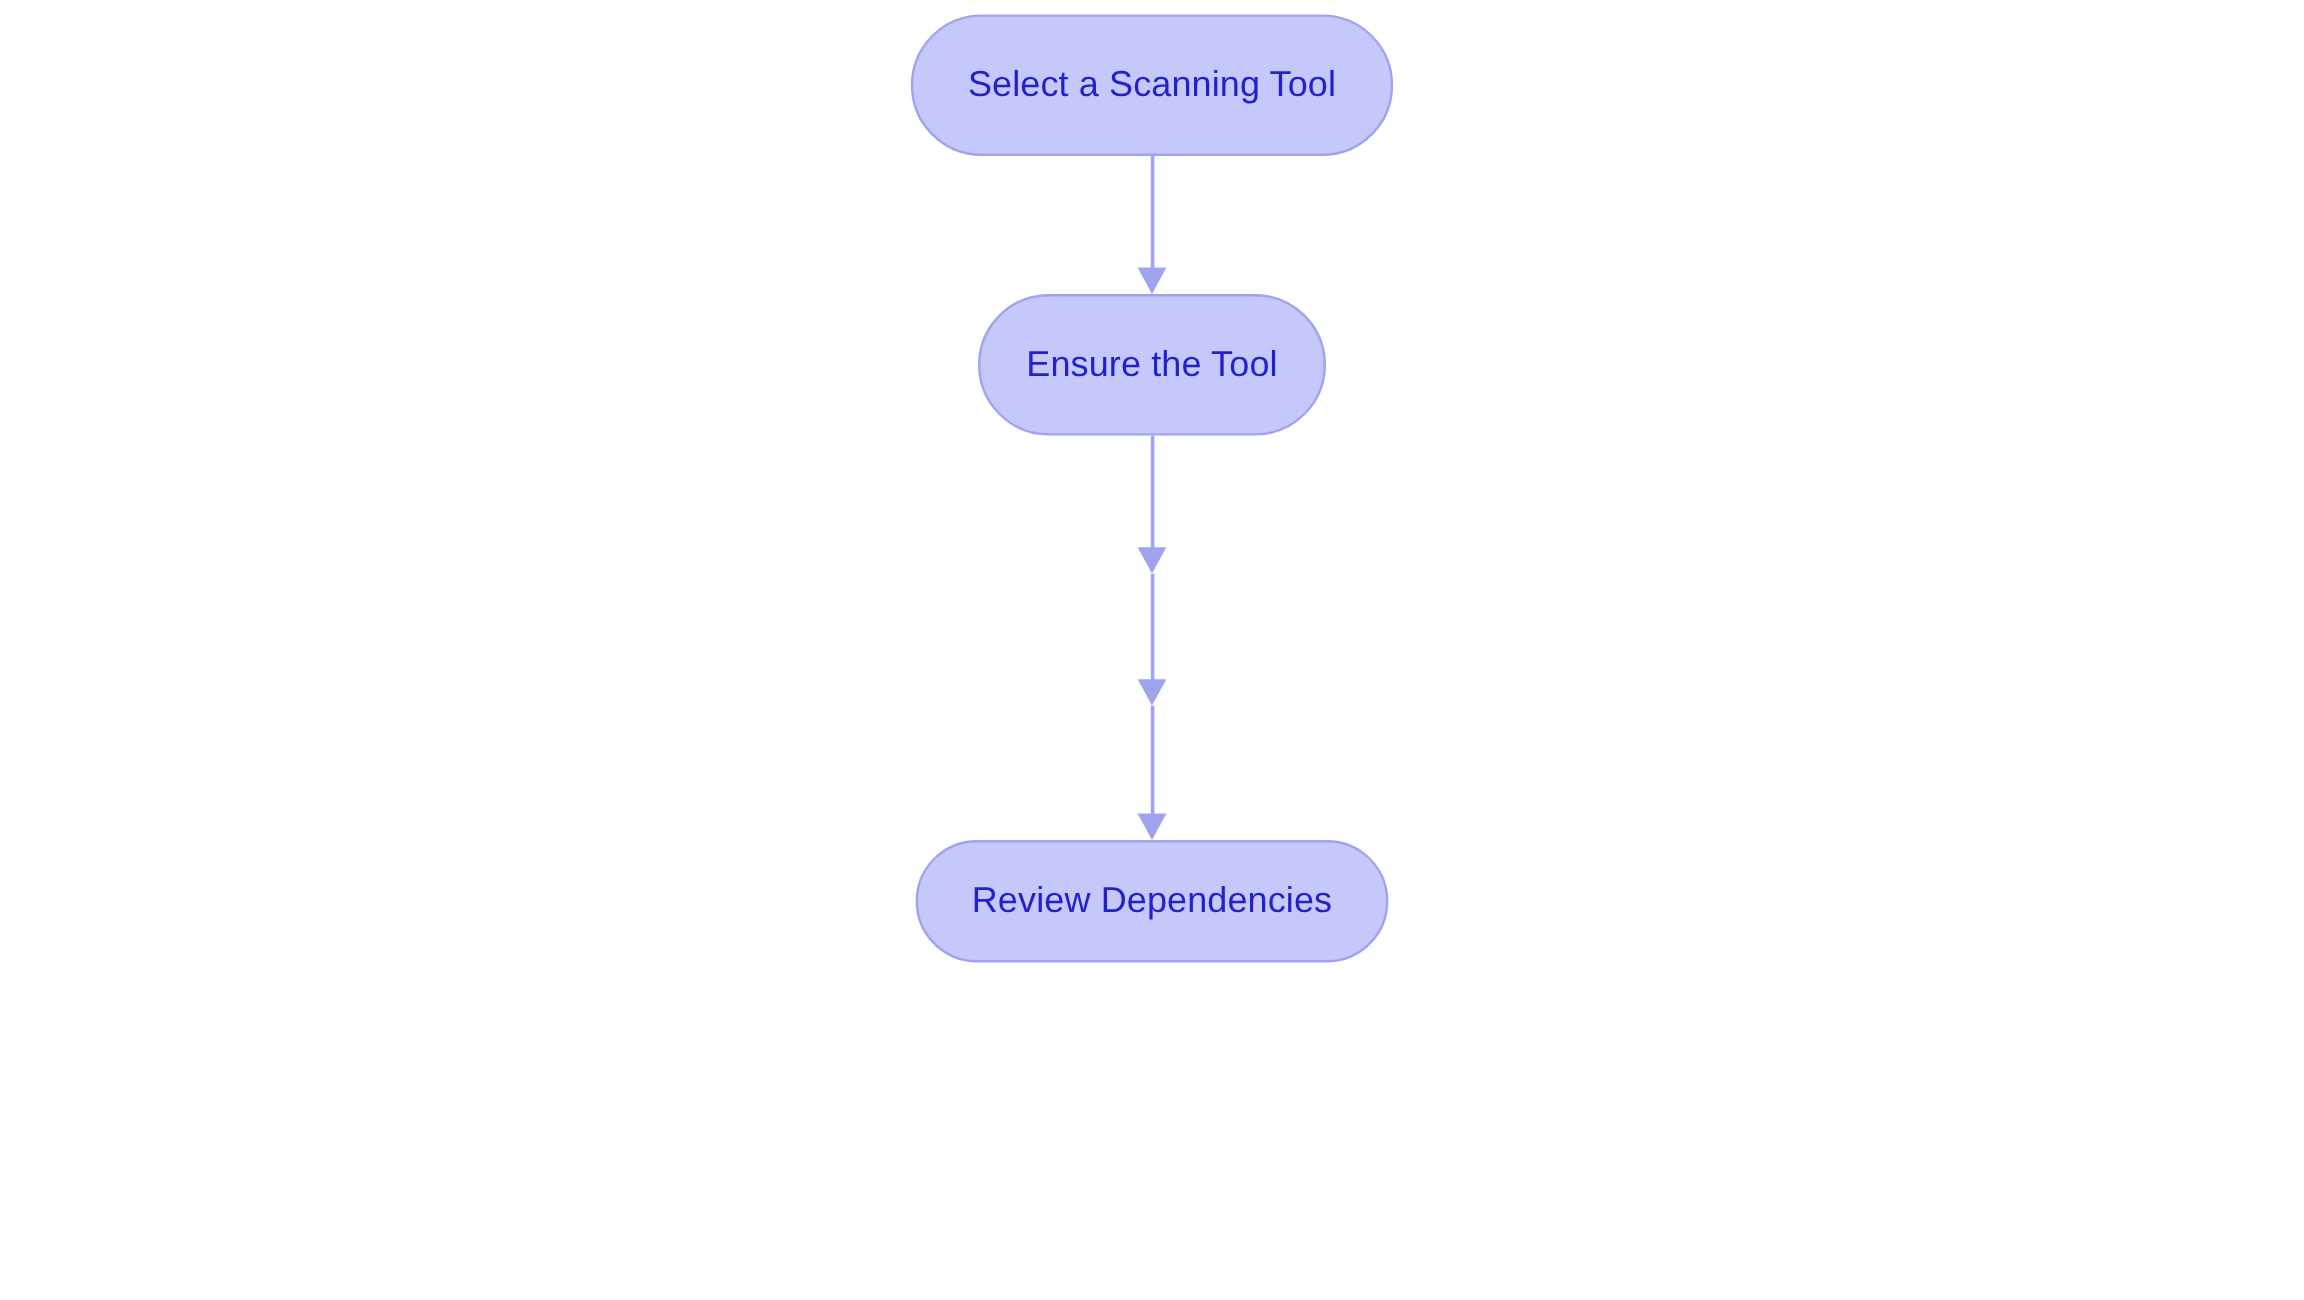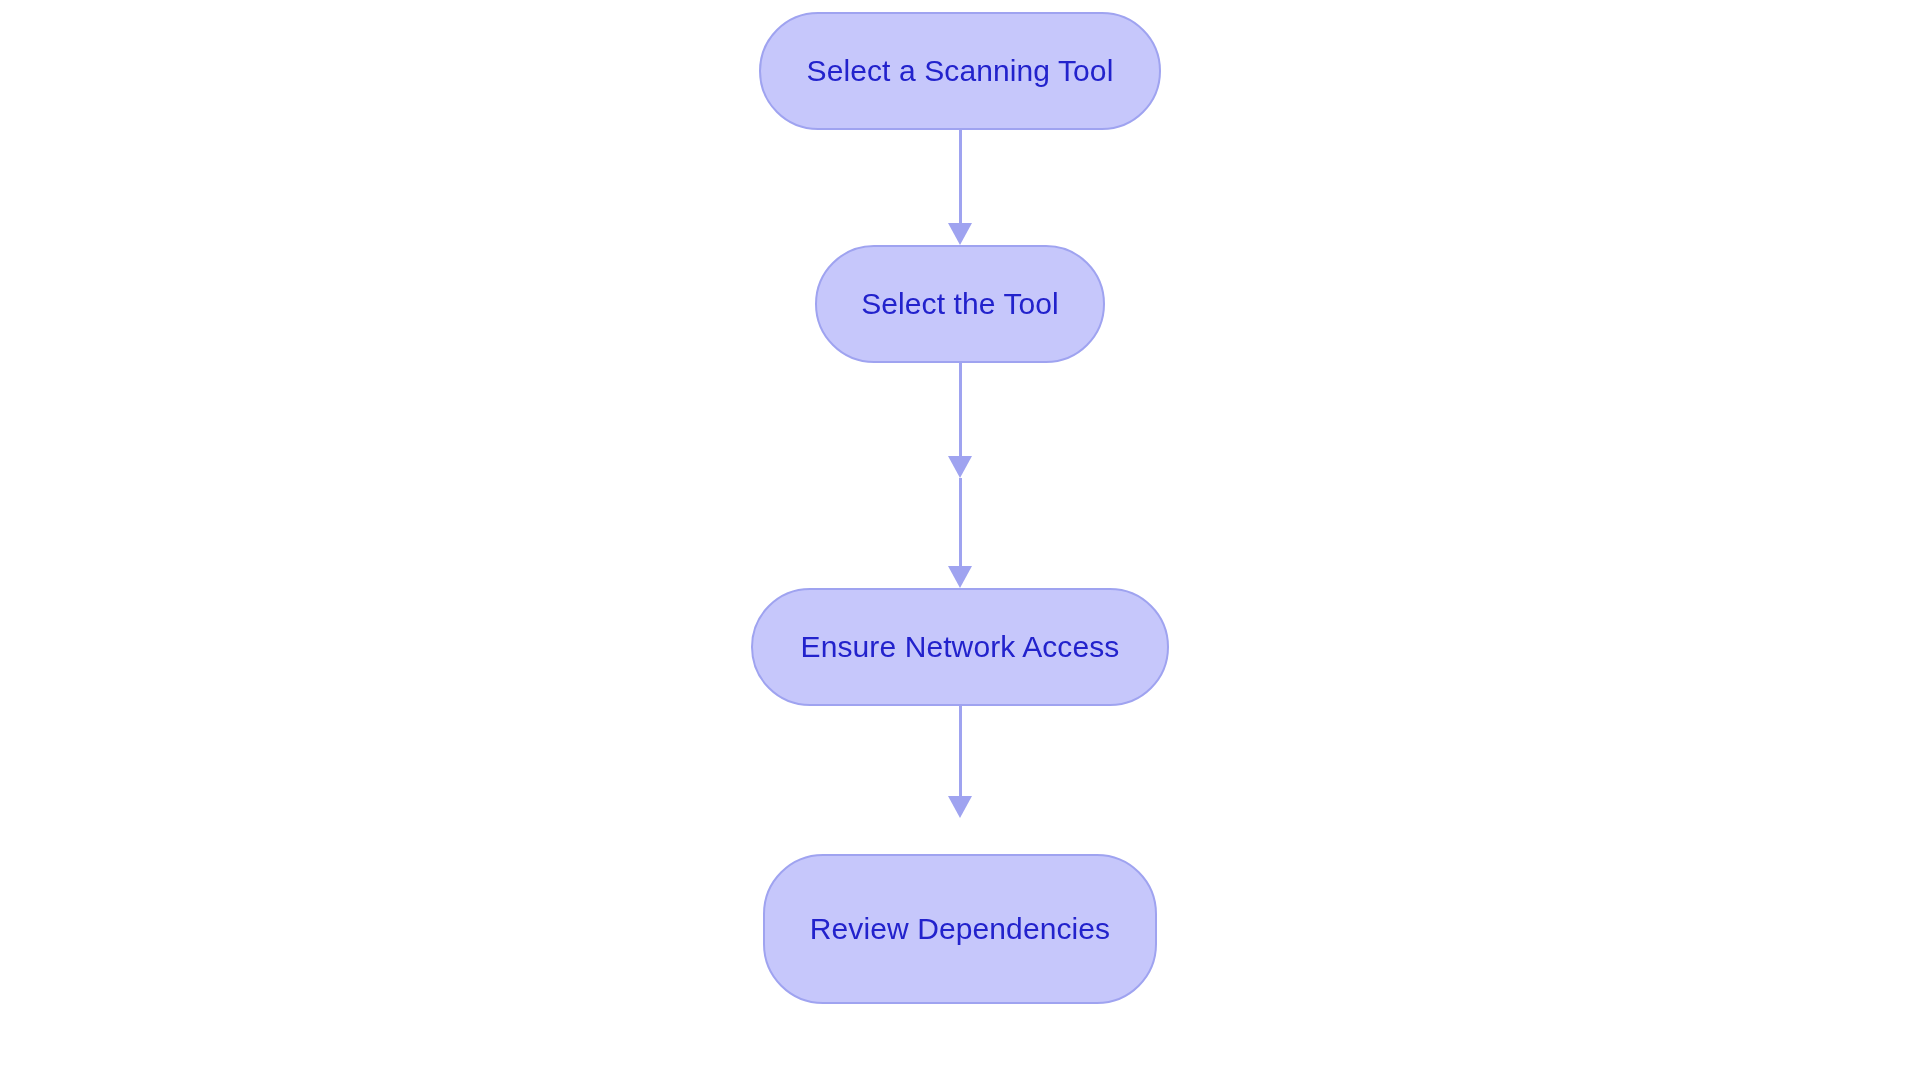--- a/index.html
+++ b/index.html
@@ -70,21 +70,21 @@
     border-right: 12px solid transparent;
     border-top: 22px solid #9FA3F0;
     flex: 0 0 auto;
     margin-top: -1px;
   }
   
   #node-0 { width: 402px; height: 118px; margin-top: 12px; }
   #node-1 { width: 290px; height: 118px; }
   #node-2 { width: 344px; height: 118px; }
   #node-3 { width: 418px; height: 118px; }
-  #node-4 { width: 394px; height: 150px; margin-top: 36px; }
+  #node-4 { width: 394px; height: 102px; }
   .conn-0 { height: 115px; }
   .conn-1 { height: 115px; }
   .conn-2 { height: 110px; }
   .conn-3 { height: 112px; }
 </style>
 </head>
 <body>
 
 <div id="flowchart">
   <div class="flow-column">
@@ -92,37 +92,34 @@
     <div class="node" id="node-0">
       <span class="node-label">Select a Scanning Tool</span>
     </div>
 
     <div class="connector conn-0">
       <div class="line"></div>
       <div class="head"></div>
     </div>
 
     <div class="node" id="node-1">
-      <span class="node-label">Select the Tool</span>
+      <span class="node-label">Ensure the Tool</span>
     </div>
 
     <div class="connector conn-1">
       <div class="line"></div>
       <div class="head"></div>
     </div>
 
 
     <div class="connector conn-2">
       <div class="line"></div>
       <div class="head"></div>
     </div>
 
-    <div class="node" id="node-3">
-      <span class="node-label">Ensure Network Access</span>
-    </div>
 
     <div class="connector conn-3">
       <div class="line"></div>
       <div class="head"></div>
     </div>
 
     <div class="node" id="node-4">
       <span class="node-label">Review Dependencies</span>
     </div>
 

